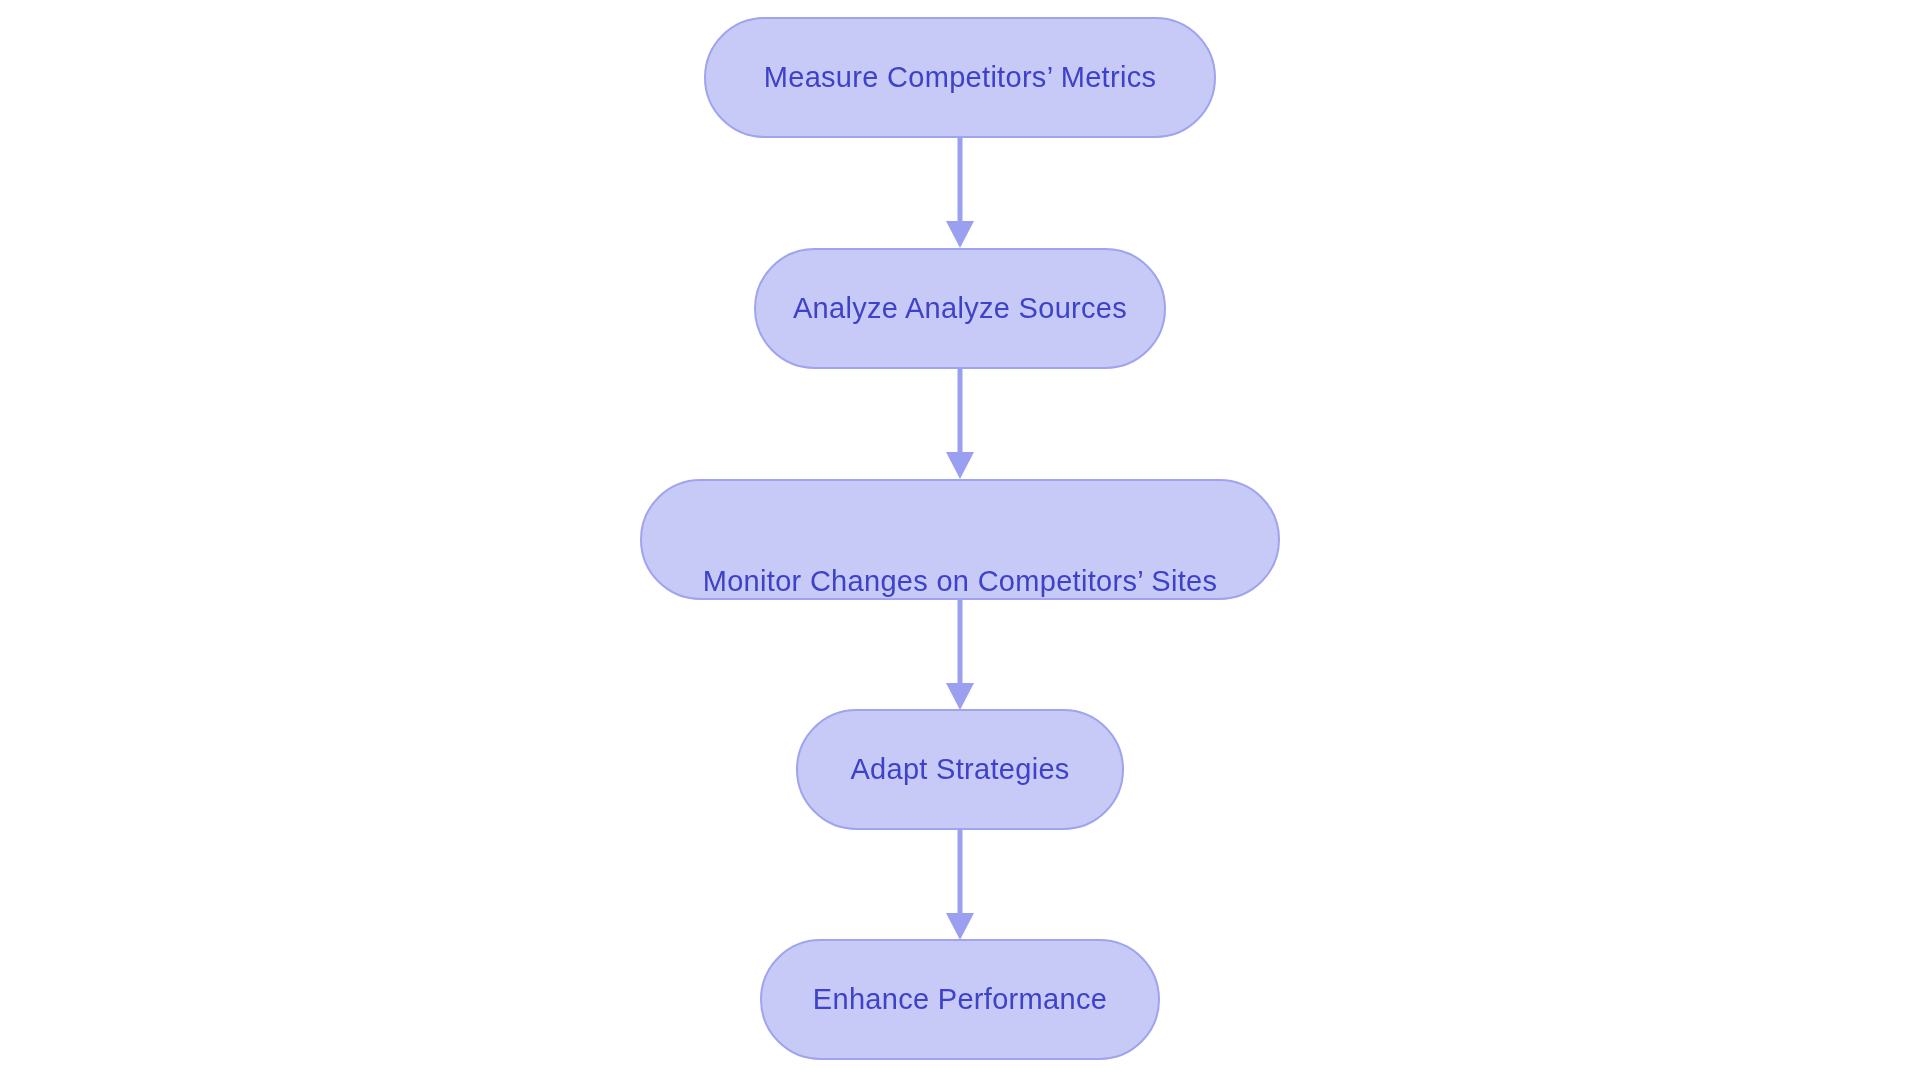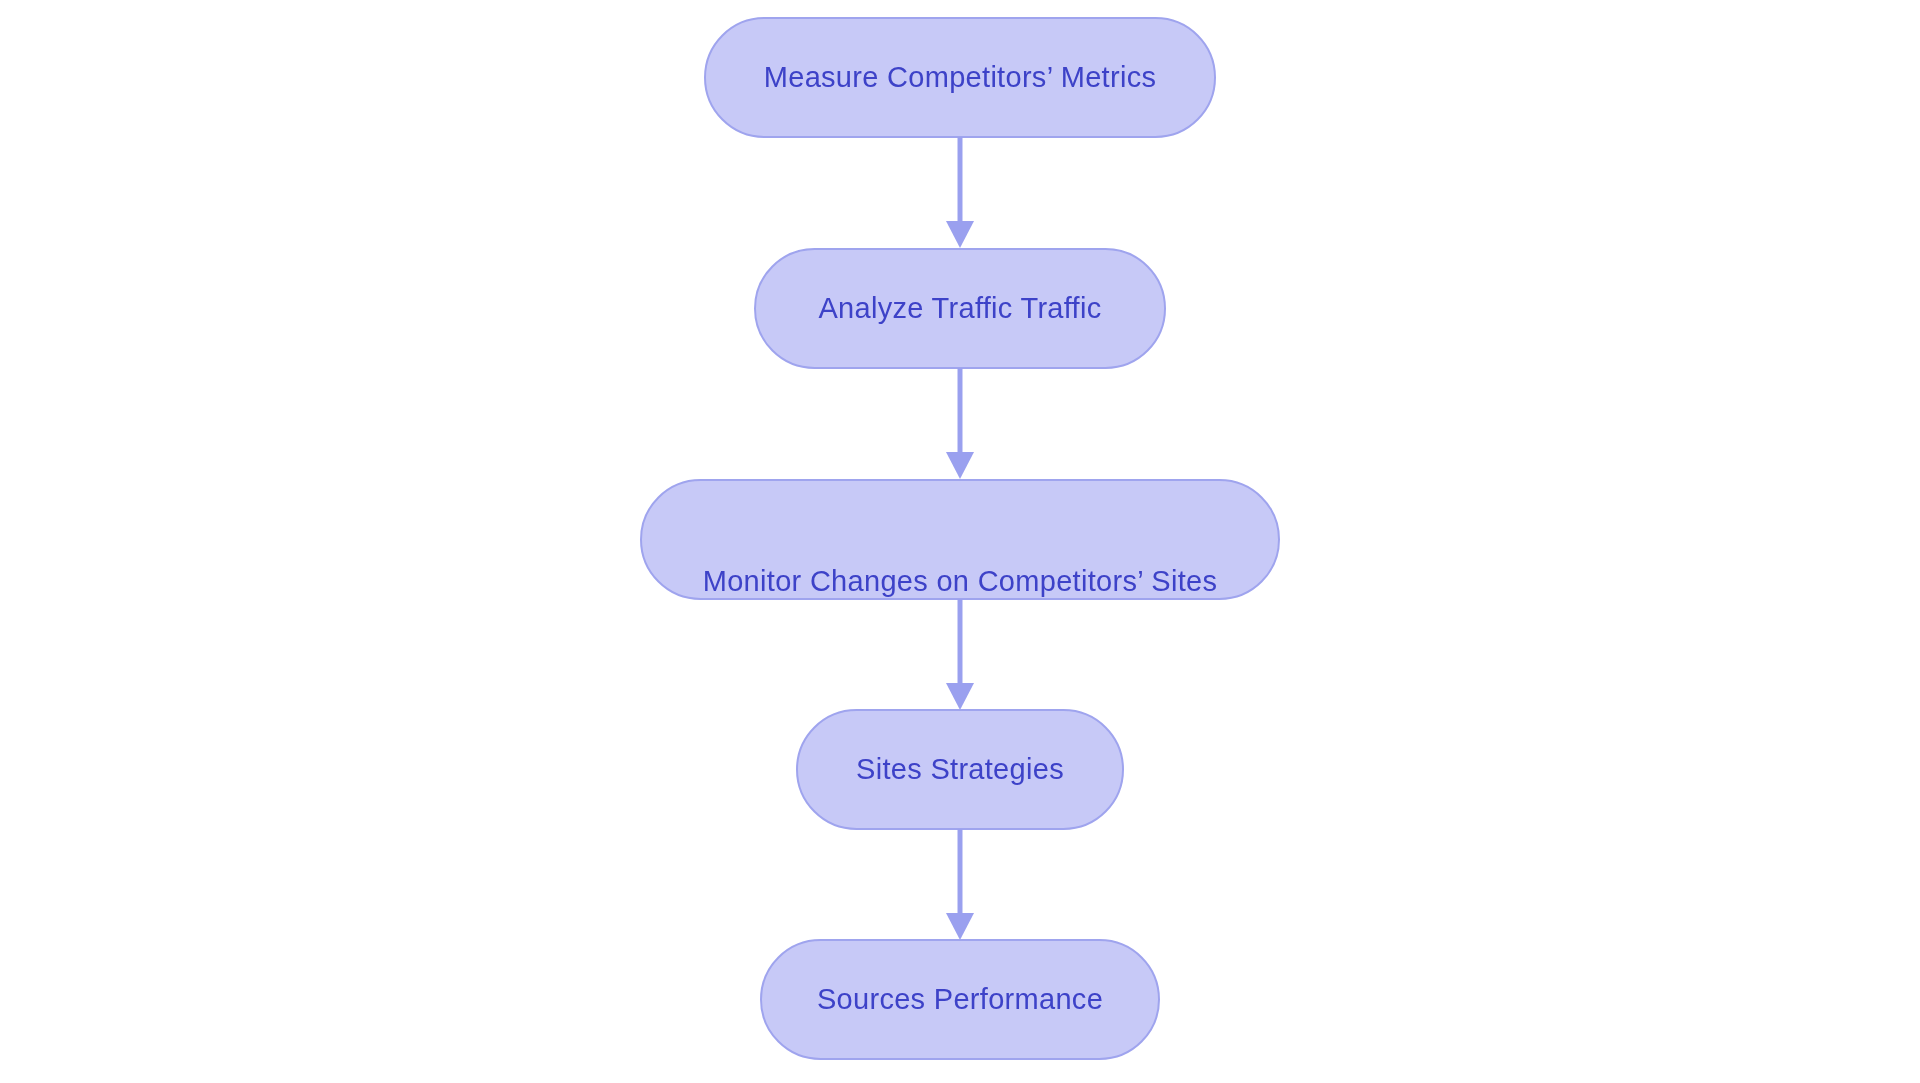--- a/index.html
+++ b/index.html
@@ -63,21 +63,21 @@
   </div>
 
   <div class="arrow arrow-1">
     <svg viewBox="0 0 32 111">
       <line x1="16" y1="0" x2="16" y2="86" stroke="currentColor" stroke-width="5"></line>
       <polygon points="2,84 30,84 16,111" fill="currentColor"></polygon>
     </svg>
   </div>
 
   <div class="node node-2">
-    <span class="node-label">Analyze Traffic Traffic</span>
+    <span class="node-label">Analyze Analyze Sources</span>
   </div>
 
   <div class="arrow arrow-2">
     <svg viewBox="0 0 32 111">
       <line x1="16" y1="0" x2="16" y2="86" stroke="currentColor" stroke-width="5"></line>
       <polygon points="2,84 30,84 16,111" fill="currentColor"></polygon>
     </svg>
   </div>
 
   <div class="node node-3">
@@ -85,27 +85,27 @@
   </div>
 
   <div class="arrow arrow-3">
     <svg viewBox="0 0 32 111">
       <line x1="16" y1="0" x2="16" y2="86" stroke="currentColor" stroke-width="5"></line>
       <polygon points="2,84 30,84 16,111" fill="currentColor"></polygon>
     </svg>
   </div>
 
   <div class="node node-4">
-    <span class="node-label">Sites Strategies</span>
+    <span class="node-label">Adapt Strategies</span>
   </div>
 
   <div class="arrow arrow-4">
     <svg viewBox="0 0 32 111">
       <line x1="16" y1="0" x2="16" y2="86" stroke="currentColor" stroke-width="5"></line>
       <polygon points="2,84 30,84 16,111" fill="currentColor"></polygon>
     </svg>
   </div>
 
   <div class="node node-5">
-    <span class="node-label">Sources Performance</span>
+    <span class="node-label">Enhance Performance</span>
   </div>
 
 </div>
 
 </body></html>

